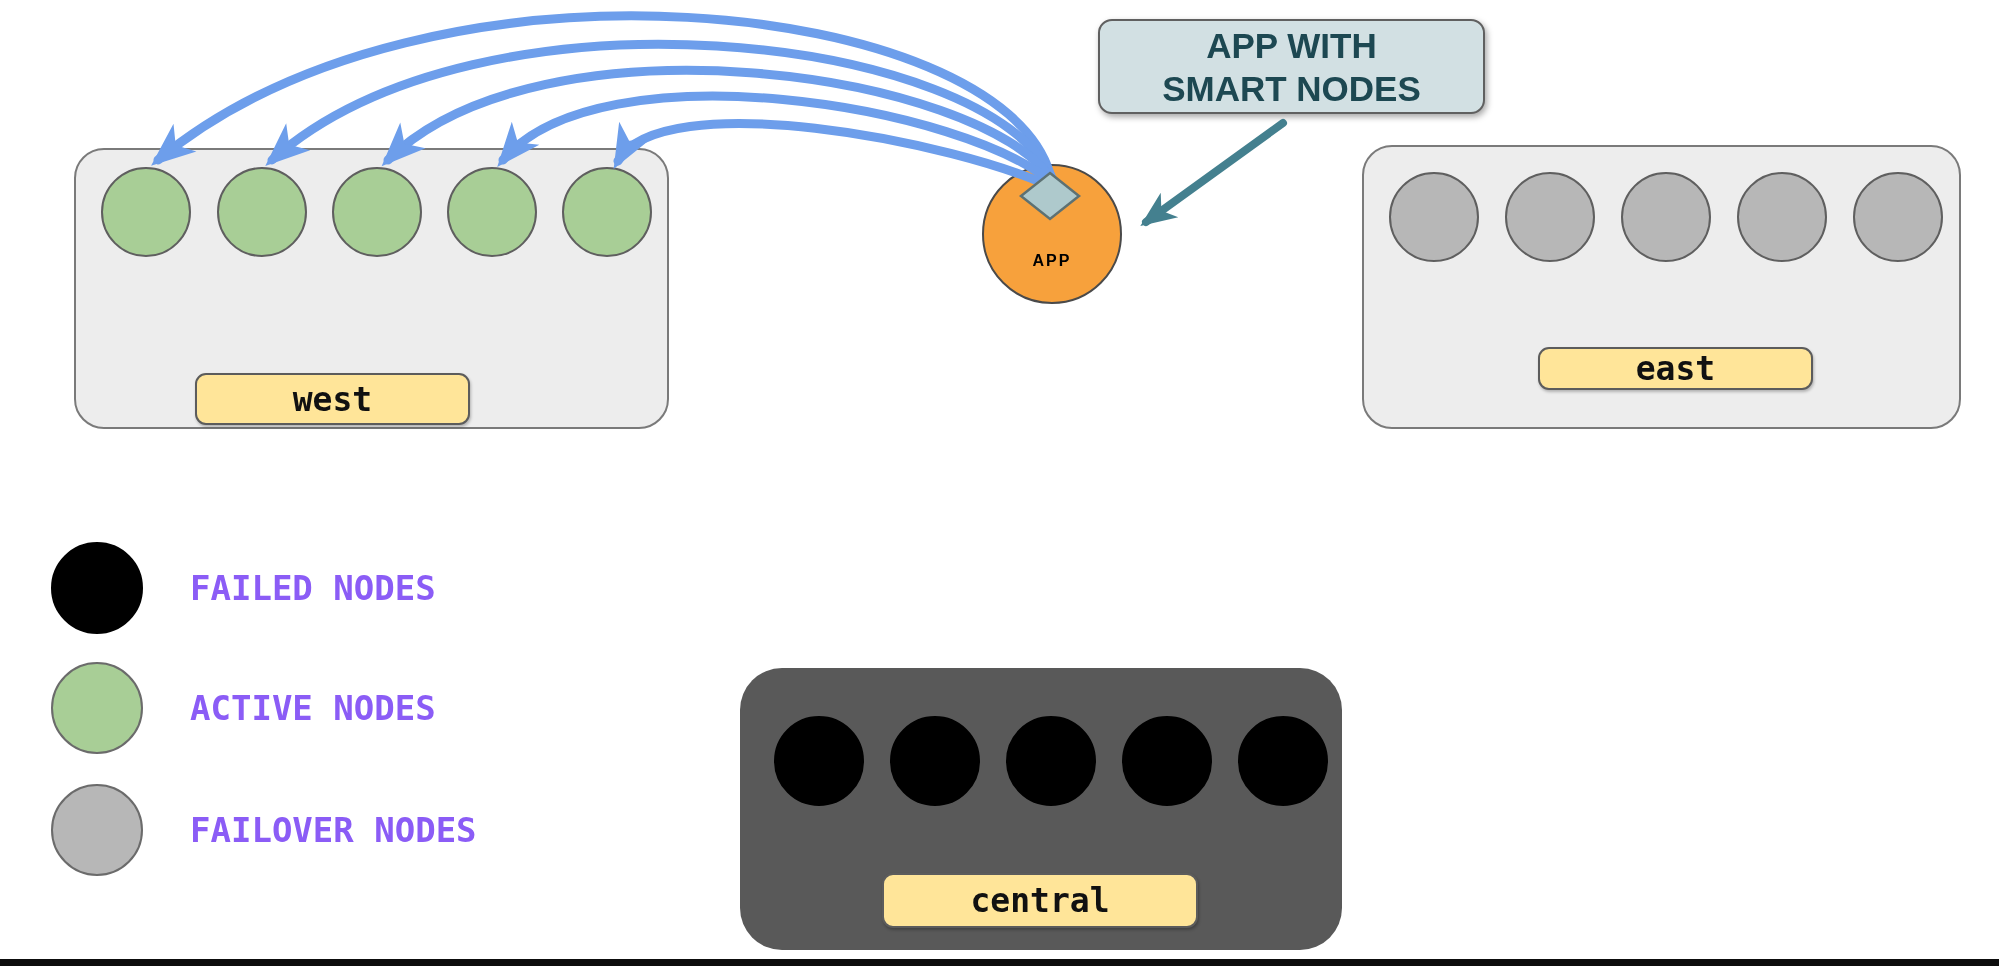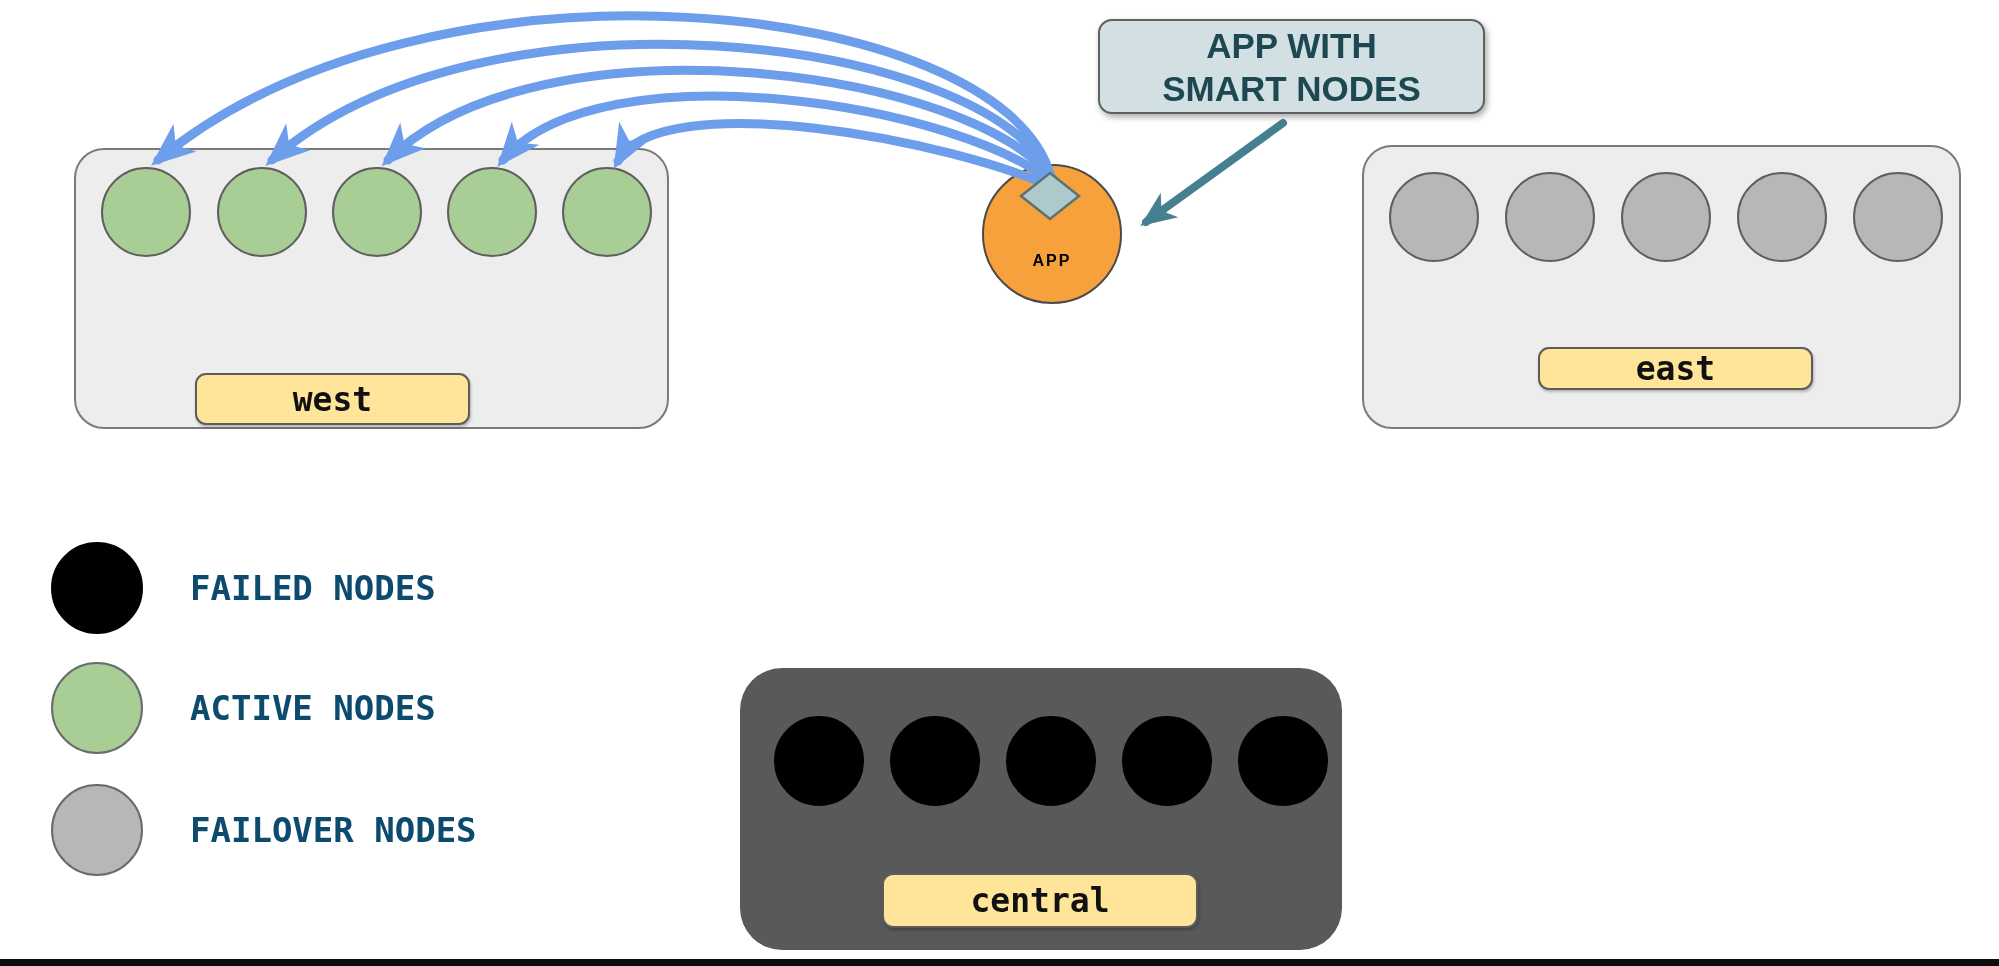--- a/index.html
+++ b/index.html
@@ -37,21 +37,21 @@
            border:2.5px solid #606060;border-radius:14px;box-shadow:2px 3px 6px rgba(0,0,0,0.35);
            display:flex;flex-direction:column;align-items:center;justify-content:center;
            font-weight:bold;font-size:35px;line-height:43px;color:#1d4852;box-sizing:border-box;}
 
   
   .legend-row{position:absolute;left:51px;display:flex;align-items:center;gap:47px;}
   #legend-row-failed{top:542px;} #legend-row-active{top:662px;} #legend-row-failover{top:784px;}
   .legend-swatch{width:92px;height:92px;border-radius:50%;border:2.5px solid #6b6b6b;box-sizing:border-box;flex:none;}
   .legend-swatch.black{border-color:#000;}
   .legend-label{font-family:"DejaVu Sans Mono","Liberation Mono",monospace;font-weight:700;
-                font-size:34px;color:#0c4a6e;white-space:nowrap;}
+                font-size:34px;color:#8b5cf6;white-space:nowrap;}
 
   
   #connections-layer{position:absolute;left:0;top:0;width:1999px;height:966px;pointer-events:none;z-index:50;}
 
   
   #bottom-bar{position:absolute;left:0;top:959px;width:1999px;height:7px;background:#0d0d0d;}
 </style>
 </head>
 <body>
 

